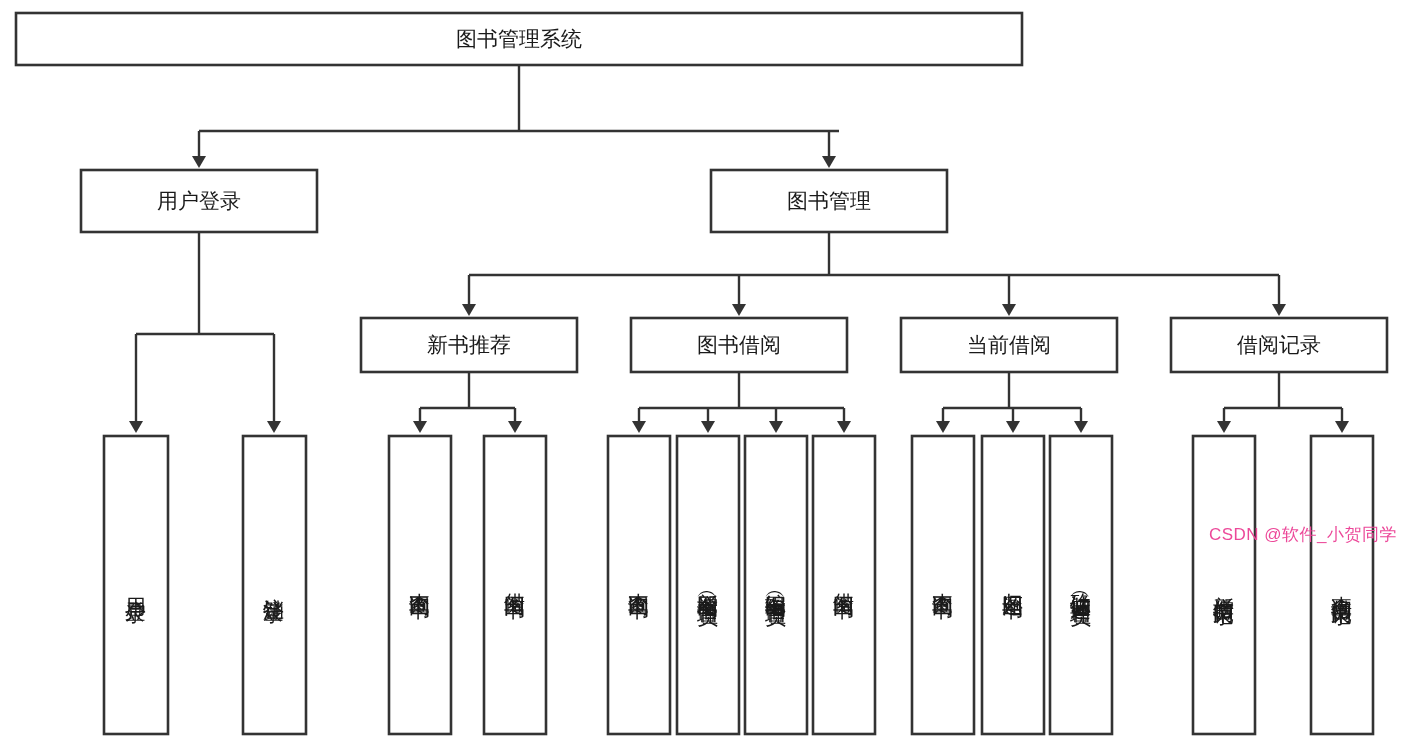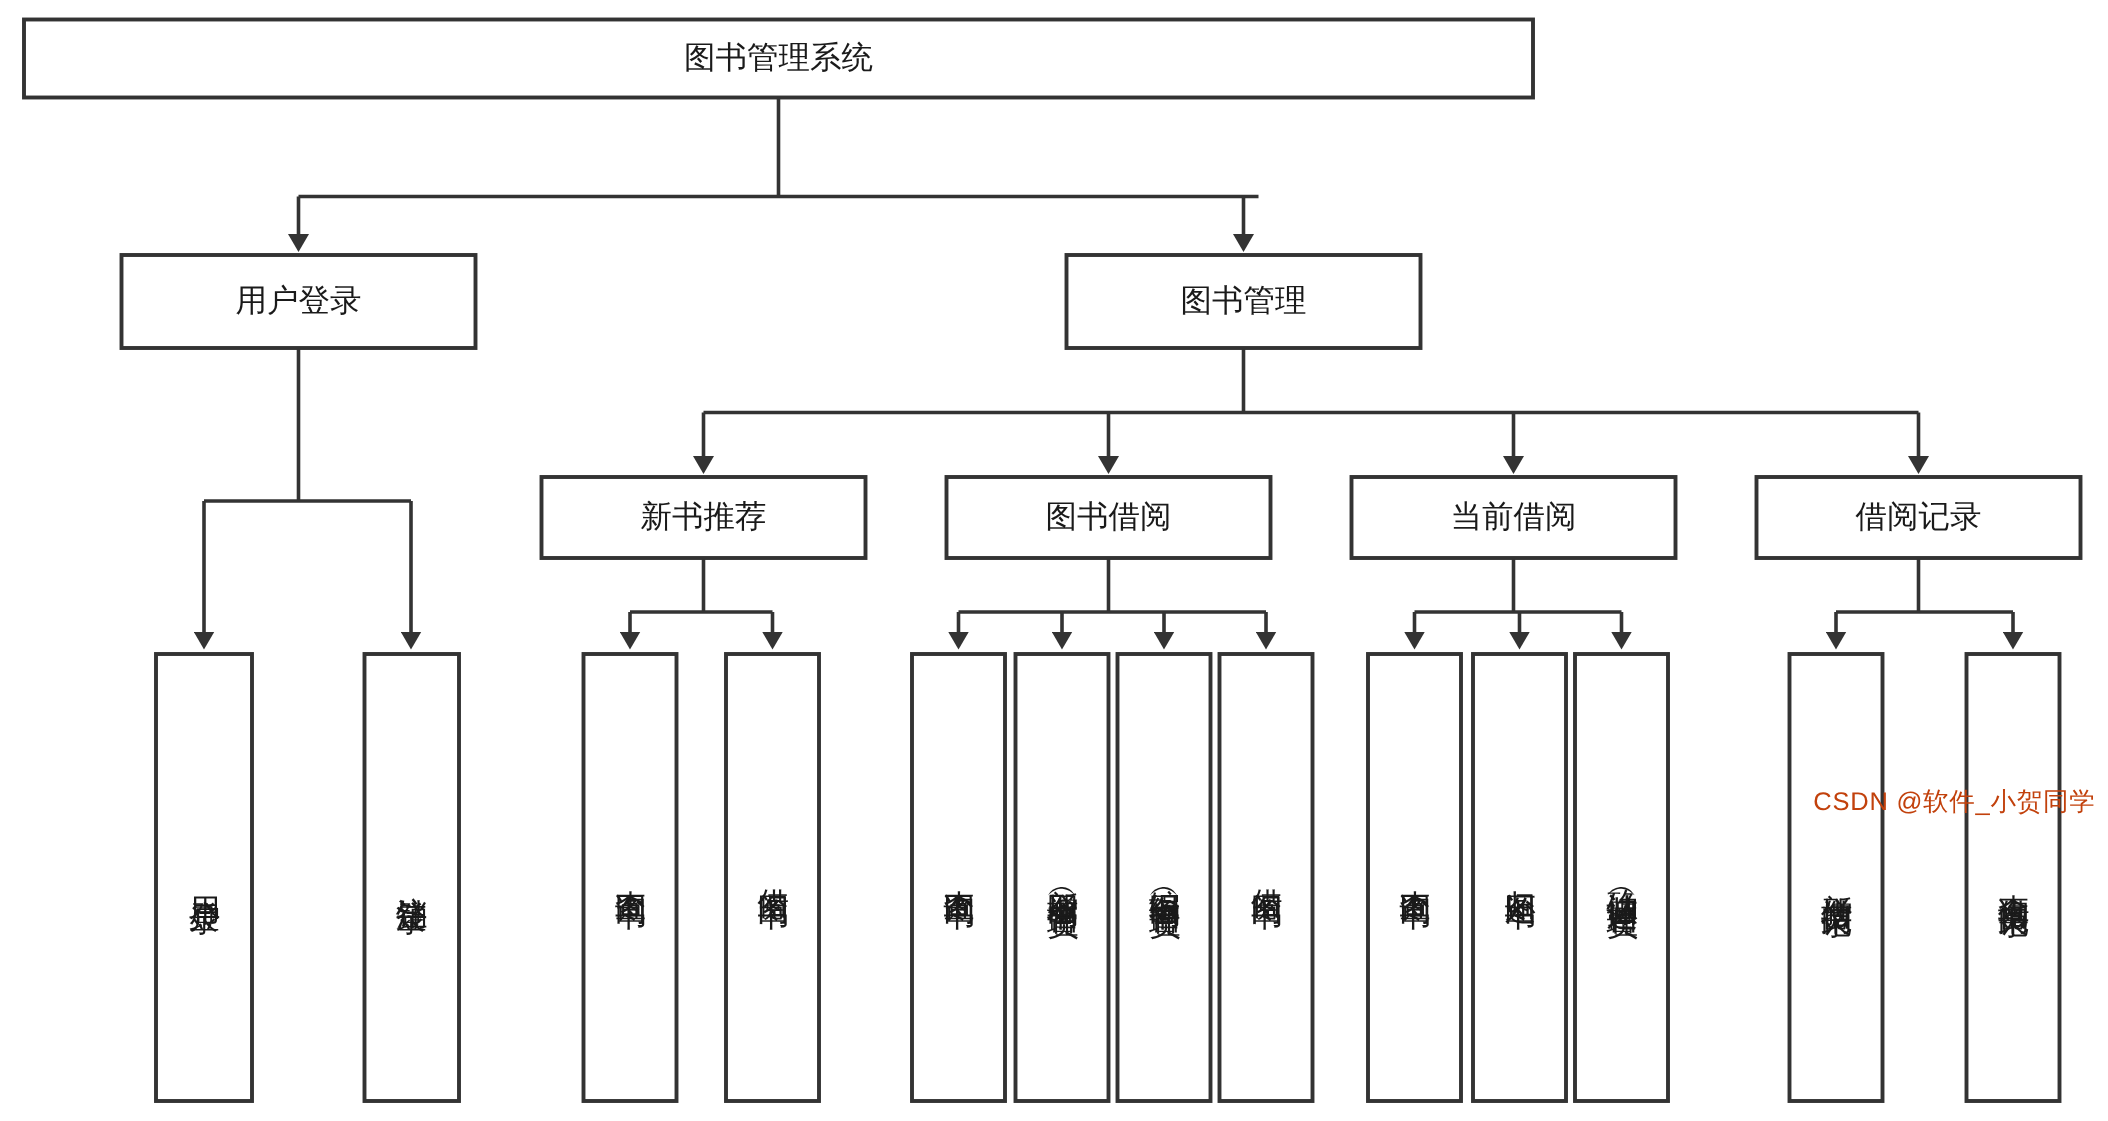--- a/index.html
+++ b/index.html
@@ -58,21 +58,21 @@
   .arrow-head {
     fill: #333333;
     stroke: none;
   }
   .watermark {
     position: absolute;
     right: 8px;
     bottom: 6px;
     font-family: "Liberation Sans", "DejaVu Sans", sans-serif;
     font-size: 17px;
-    color: #c2410c;
+    color: #ec4899;
     white-space: nowrap;
     user-select: none;
     letter-spacing: 0.5px;
     margin-left: 48px;
   }
 </style>
 </head>
 <body>
 
 <div id="diagram-root">

